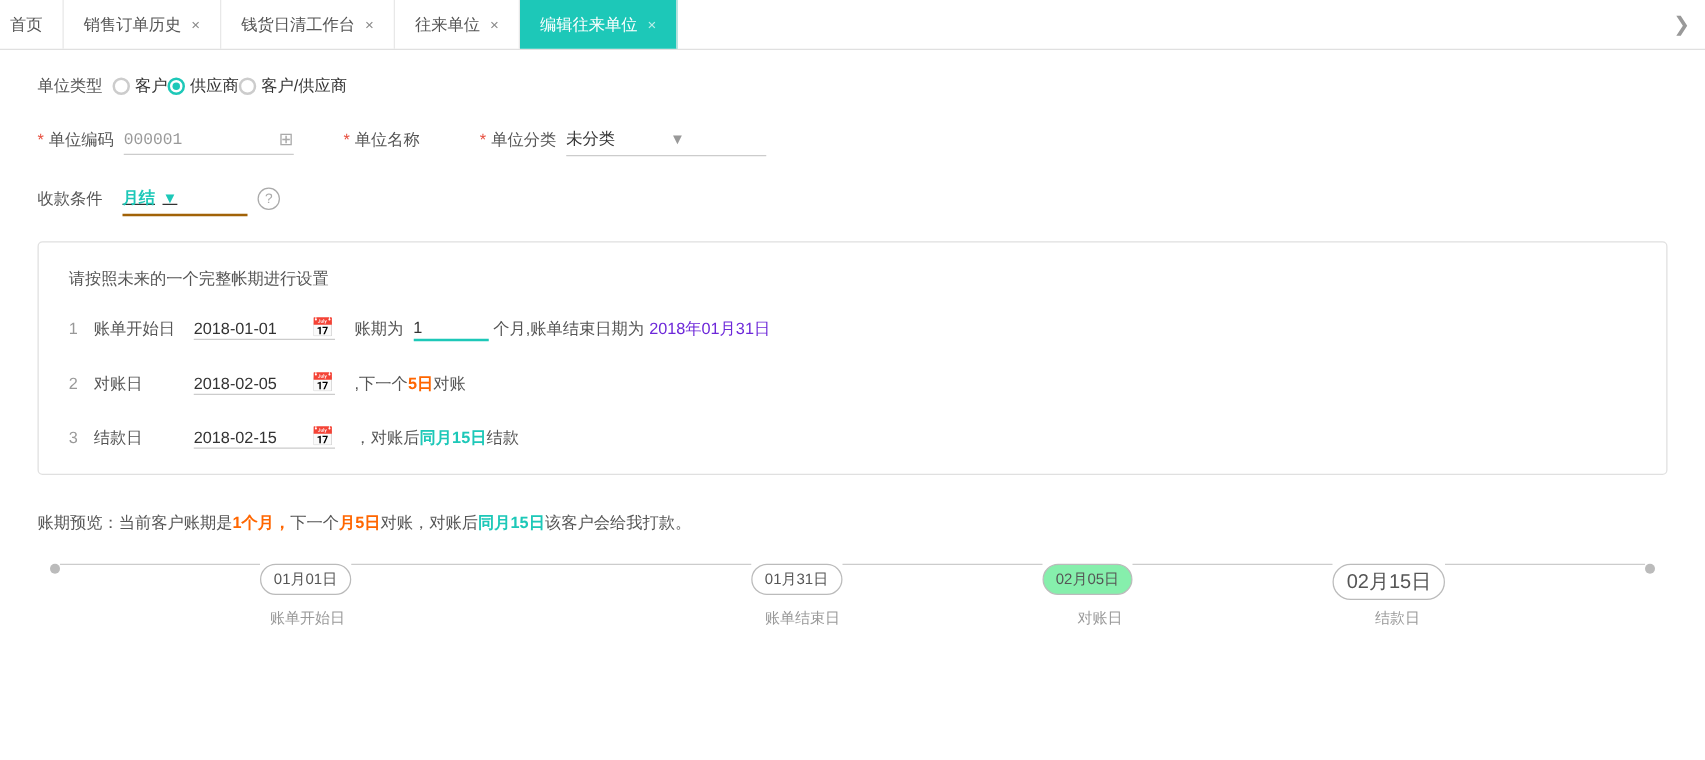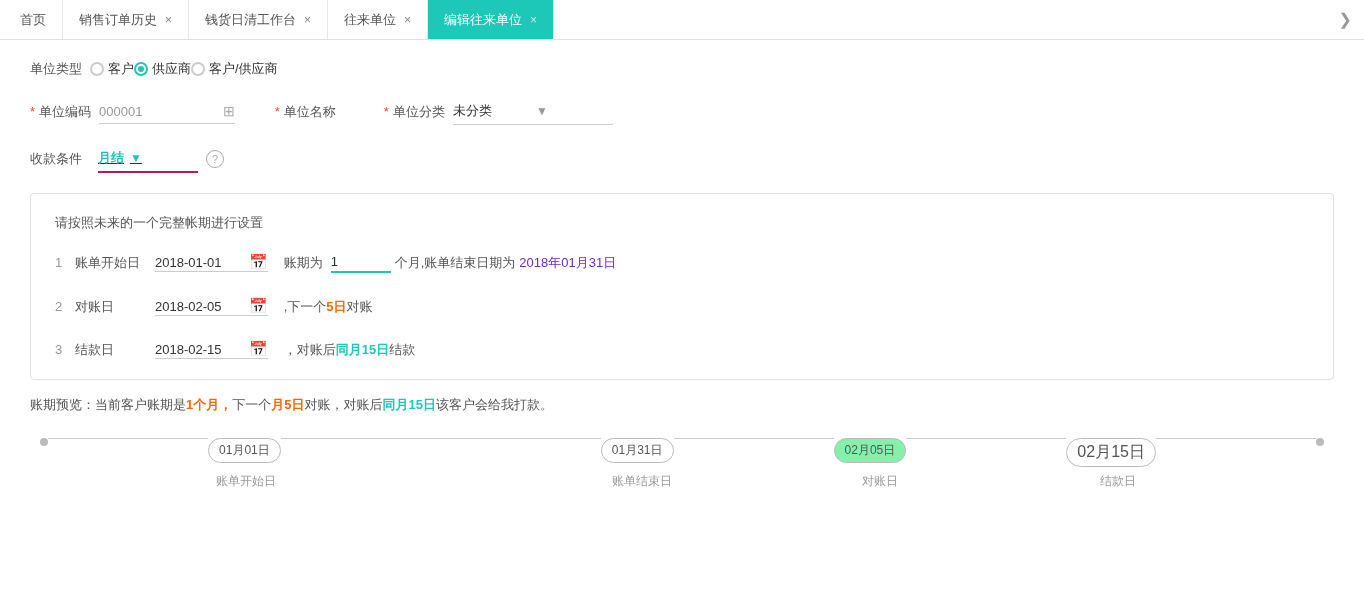--- a/index.html
+++ b/index.html
@@ -19,21 +19,21 @@
       align-items: center;
       padding: 0 16px;
       height: 100%;
       cursor: pointer;
       font-size: 13px;
       color: #555;
       border-right: 1px solid #e8e8e8;
       position: relative;
       white-space: nowrap;
     }
-    .tab:first-child { padding-left: 20px; }
+    .tab:first-child { padding-left: 8px; }
     .tab.active {
       background: #1dc8b8;
       color: #fff;
     }
     .tab .close-btn {
       margin-left: 8px;
       font-size: 12px;
       opacity: 0.7;
       cursor: pointer;
     }
@@ -150,21 +150,21 @@
 
     
     .payment-condition {
       display: flex;
       align-items: center;
       gap: 8px;
     }
     .payment-dropdown {
       display: flex;
       align-items: center;
-      border-bottom: 2px solid #be185d;
+      border-bottom: 2px solid #a16207;
       padding: 4px 0;
       min-width: 100px;
       cursor: pointer;
       text-decoration: underline;
     }
     .payment-dropdown span { color: #1dc8b8; font-weight: bold; }
     .help-icon {
       width: 18px;
       height: 18px;
       border-radius: 50%;
@@ -175,21 +175,21 @@
       color: #aaa;
       font-size: 11px;
       cursor: pointer;
     }
 
     
     .settings-box {
       border: 1px solid #e0e0e0;
       border-radius: 4px;
       padding: 20px 24px;
-      margin-bottom: 16px;
+      margin-bottom: 29px;
     }
     .settings-title {
       font-size: 13px;
       color: #555;
       margin-bottom: 20px;
     }
     .settings-row {
       display: flex;
       align-items: center;
       margin-bottom: 24px;
@@ -294,21 +294,21 @@
         </label>
       </div>
     </div>
   </div>
 
   <div class="form-row">
     <div class="form-group">
       <span class="required-star">*</span>
       <span class="form-label">单位编码</span>
       <div class="input-with-icon">
-        <input type="text" class="input-field" value="000001" style="color: rgb(153, 153, 153); width: 100px;">
+        <input type="text" class="input-field" value="000001" style="color: rgb(153, 153, 153); width: 100px; font-family: Liberation Mono, monospace;">
         <span class="field-icon">⊞</span>
       </div>
     </div>
     <div class="form-group">
       <span class="required-star">*</span>
       <span class="form-label">单位名称</span>
     </div>
     <div class="form-group">
       <span class="required-star">*</span>
       <span class="form-label">单位分类</span>

